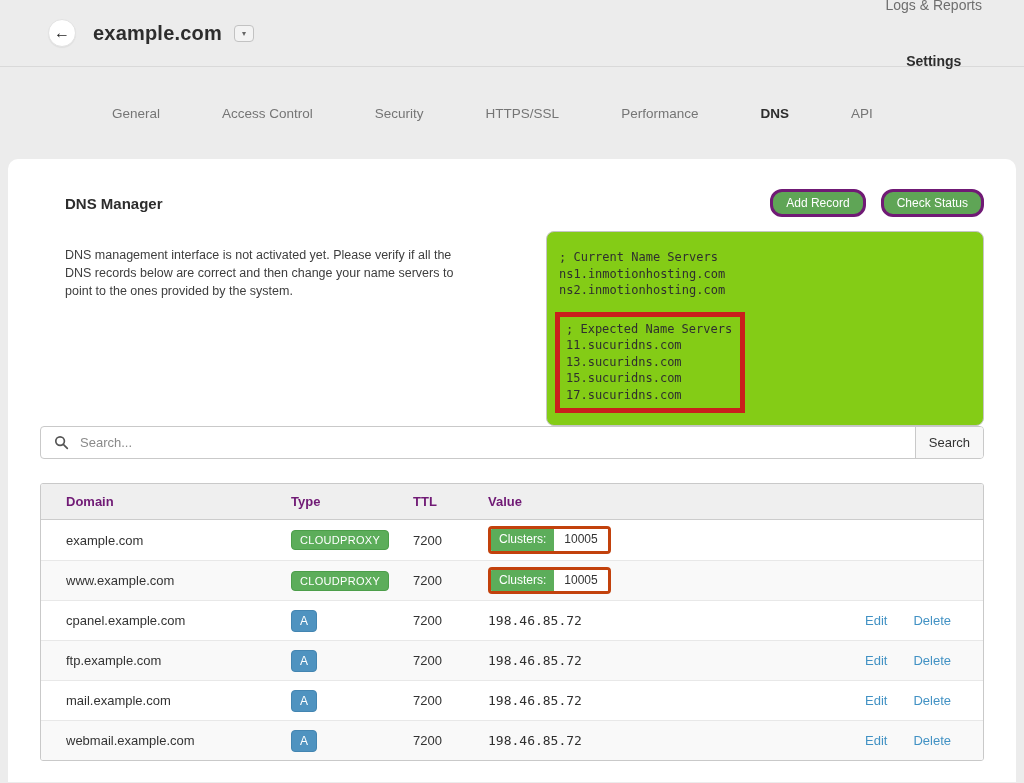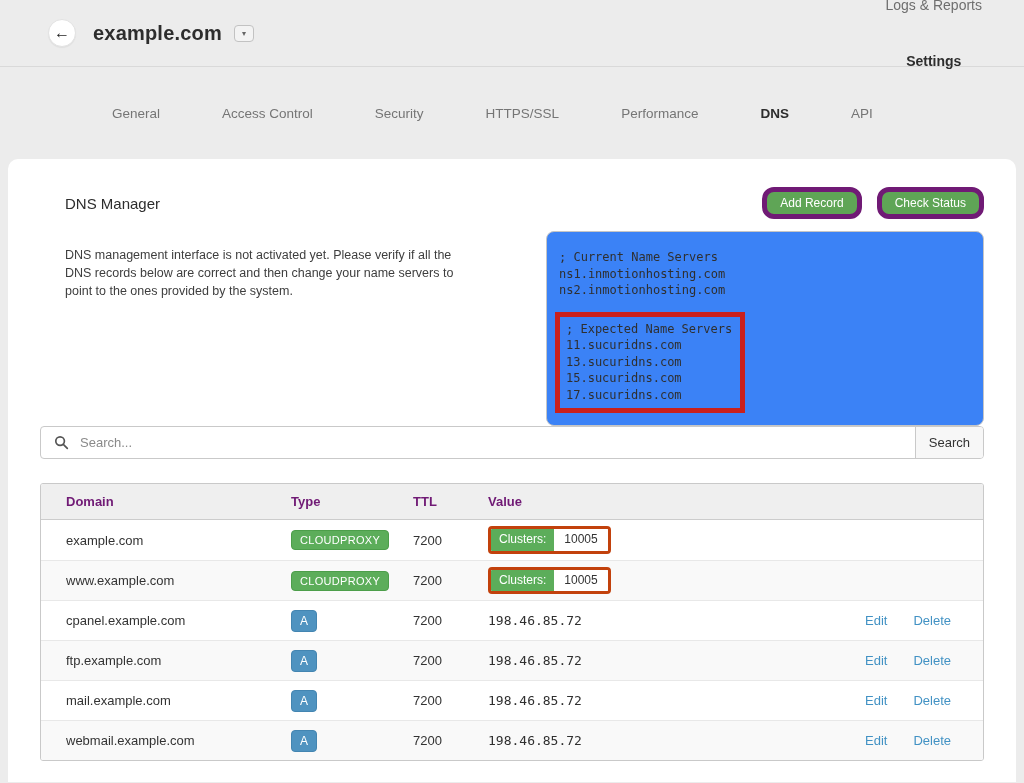--- a/index.html
+++ b/index.html
@@ -35,30 +35,30 @@
   
   .tabbar { height:92px; display:flex; align-items:center; padding-left:112px; gap:62px; }
   .tab { font-size:13.5px; color:#757575; cursor:pointer; white-space:nowrap; }
   .tab.active { color:#2d2d2d; font-weight:bold; }
   
   .card {
     margin:0 8px; height:623px; background:#fff;
     border-radius:10px 10px 0 0; padding:32px 32px 0;
   }
   .head-row { display:flex; align-items:center; padding-left:25px; height:24px; }
-  .page-title { font-size:15px; font-weight:normal; color:#2d2d2d; margin:0; }
+  .page-title { font-size:15px; font-weight:bold; color:#2d2d2d; margin:0; }
   .btn-group { margin-left:auto; display:flex; gap:15px; }
   .pill-btn {
-    background:#5fa556; color:#fff; border:5px solid #701a75; border-radius:12px;
+    background:#5fa556; color:#fff; border:3px solid #701a75; border-radius:12px;
     padding:4px 13px; font-size:12px; font-family:inherit; cursor:pointer; line-height:1.2;
   }
   .info-row { display:flex; margin-top:16px; padding-left:25px; align-items:flex-start; }
   .desc { width:412px; font-size:12.5px; line-height:1.42; color:#3e3e3e; margin:16px 0 0; }
   .ns-box {
-    margin-left:auto; width:438px; background:#3b82f6;
+    margin-left:auto; width:438px; background:#84cc16;
     border:1px solid #c5c5c5; border-radius:8px;
     padding:17px 10px 12px 12px;
     font-family:"DejaVu Sans Mono", monospace; font-size:12px; color:#2f2f2f;
   }
   .ns-line { line-height:16.5px; white-space:pre; }
   .red-box {
     border:5px solid #c9201c; width:190px;
     margin-top:13px; margin-left:-4px; padding:4px 0 5px 6px;
   }
   

